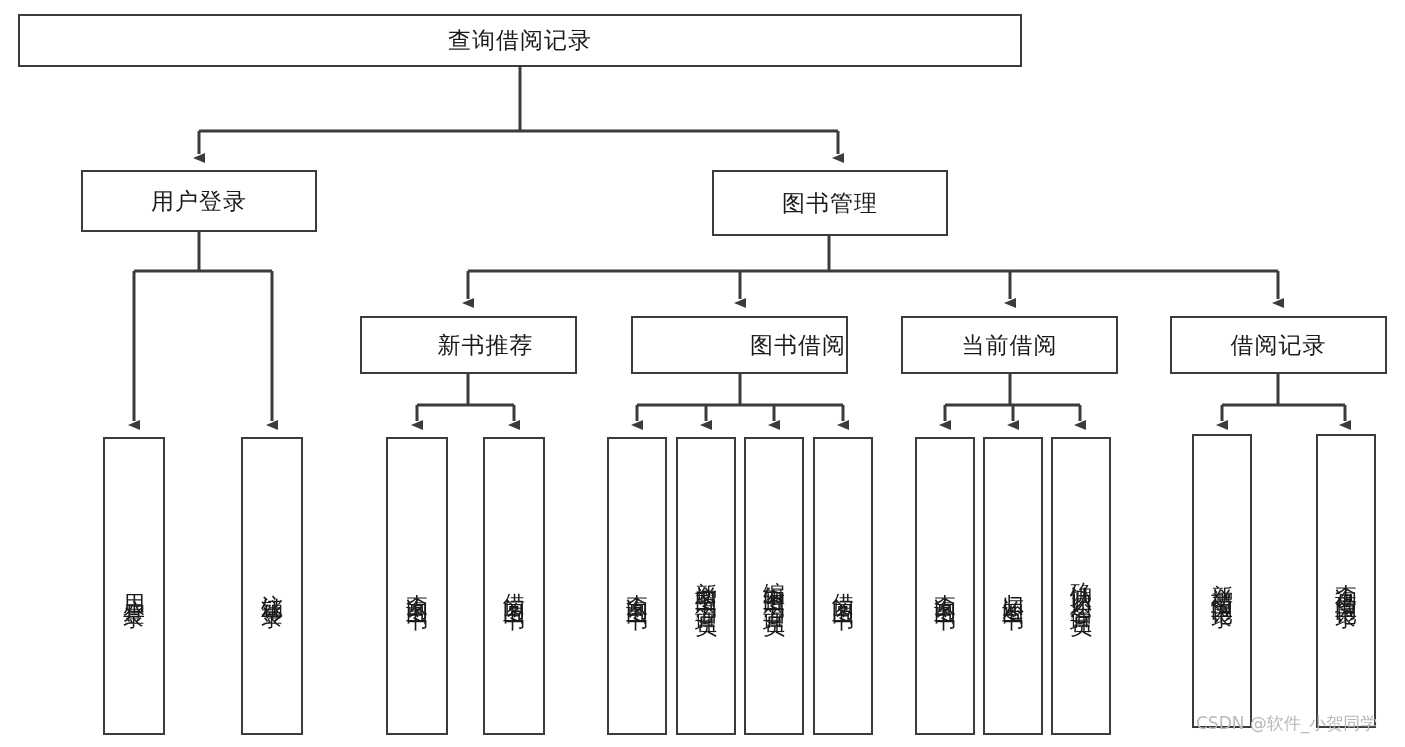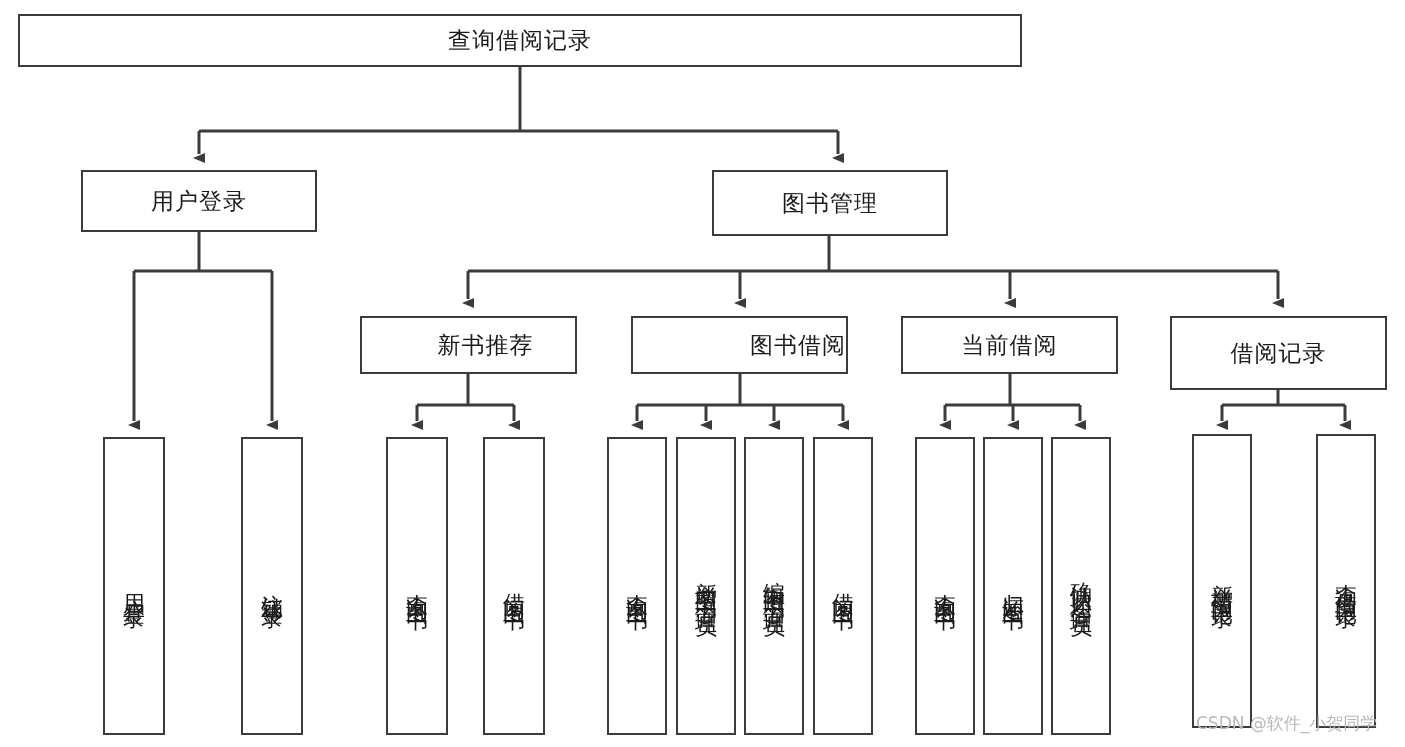--- a/index.html
+++ b/index.html
@@ -131,21 +131,21 @@
 
   <div class="node horizontal" style="left:360px; top:316px; width:217px; height:58px;padding-left:34px;">
     <span class="htext">新书推荐</span>
   </div>
   <div class="node horizontal" style="left:631px; top:316px; width:217px; height:58px;justify-content:flex-end;">
     <span class="htext">图书借阅</span>
   </div>
   <div class="node horizontal" style="left:901px; top:316px; width:217px; height:58px;">
     <span class="htext">当前借阅</span>
   </div>
-  <div class="node horizontal" style="left:1170px; top:316px; width:217px; height:74px;">
+  <div class="node horizontal" style="left:1170px; top:316px; width:217px; height:58px;">
     <span class="htext">借阅记录</span>
   </div>
 
   <div class="node vertical" style="left:103px; top:437px; width:62px; height:298px;">
     <span class="vtext">用户登录</span>
   </div>
   <div class="node vertical" style="left:241px; top:437px; width:62px; height:298px;">
     <span class="vtext">注销登录</span>
   </div>
 

